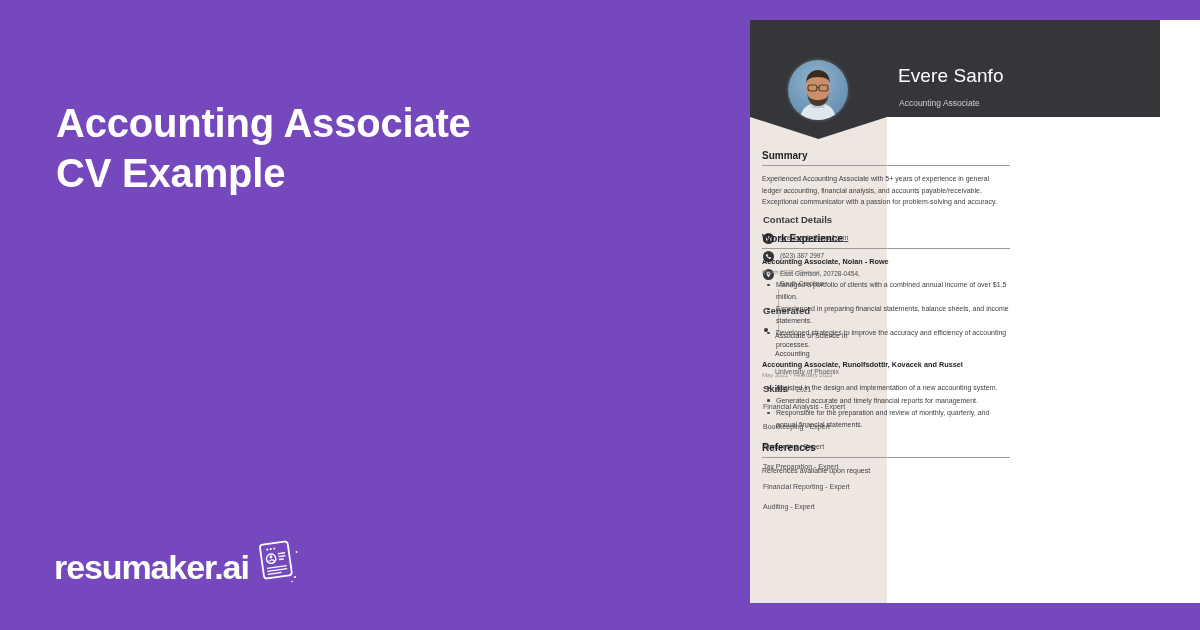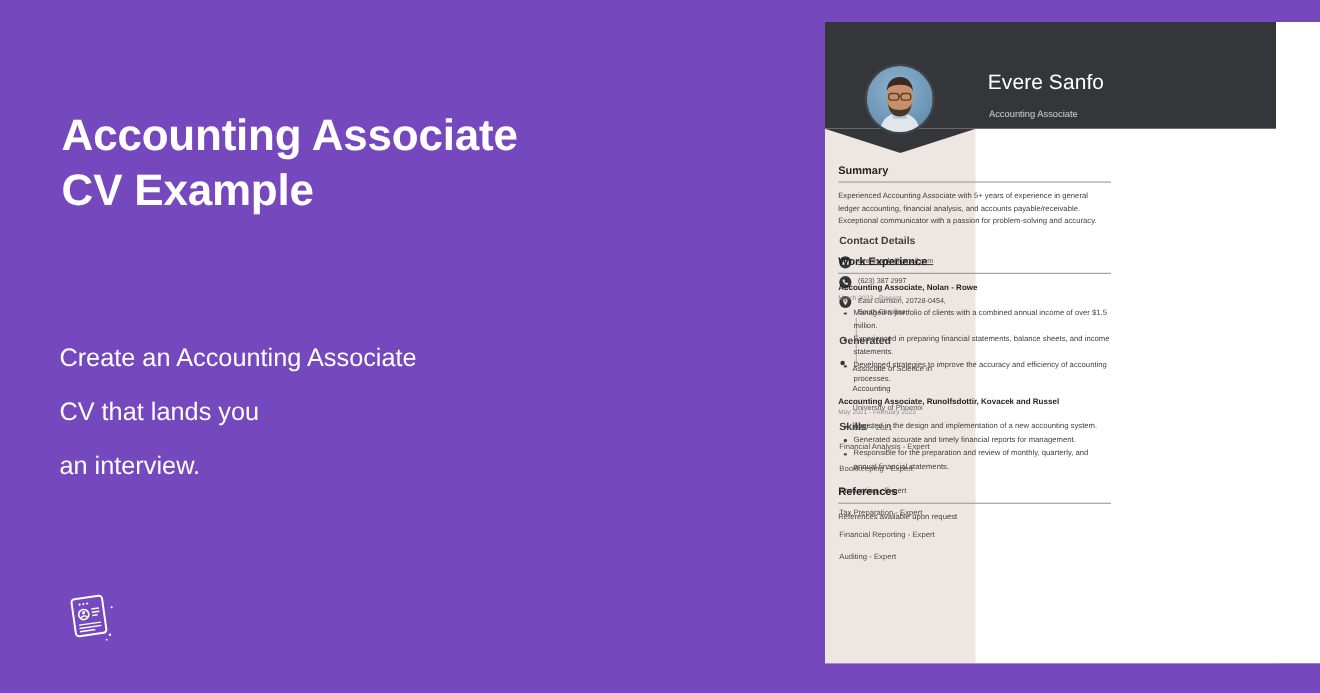--- a/index.html
+++ b/index.html
@@ -235,25 +235,23 @@
   }
 </style>
 </head>
 <body>
 
 <div class="promo">
 
   <div class="promo-headline">Accounting Associate
 CV Example</div>
 
-  <div class="promo-sub">Create an Accounting Associate
-CV that lands you
-an interview.</div>
 
   <div class="logo">
+    <span class="logo-word">resumaker.ai</span>
     <span class="logo-mark">
       <svg width="48" height="48" viewBox="0 0 48 48" fill="none">
         <g transform="rotate(-8 24 24)">
           <rect x="10" y="6" width="28" height="34" rx="3" stroke="#ffffff" stroke-width="1.8" fill="none"></rect>
           <circle cx="17" cy="11.5" r="1" fill="#ffffff"></circle>
           <circle cx="20.5" cy="11.5" r="1" fill="#ffffff"></circle>
           <circle cx="24" cy="11.5" r="1" fill="#ffffff"></circle>
           <circle cx="19.5" cy="21" r="4.6" stroke="#ffffff" stroke-width="1.5" fill="none"></circle>
           <circle cx="19.5" cy="19.4" r="1.5" fill="#ffffff"></circle>
           <path d="M16.6 23.8a3.6 3.6 0 0 1 5.8 0" stroke="#ffffff" stroke-width="1.2" fill="none"></path>

